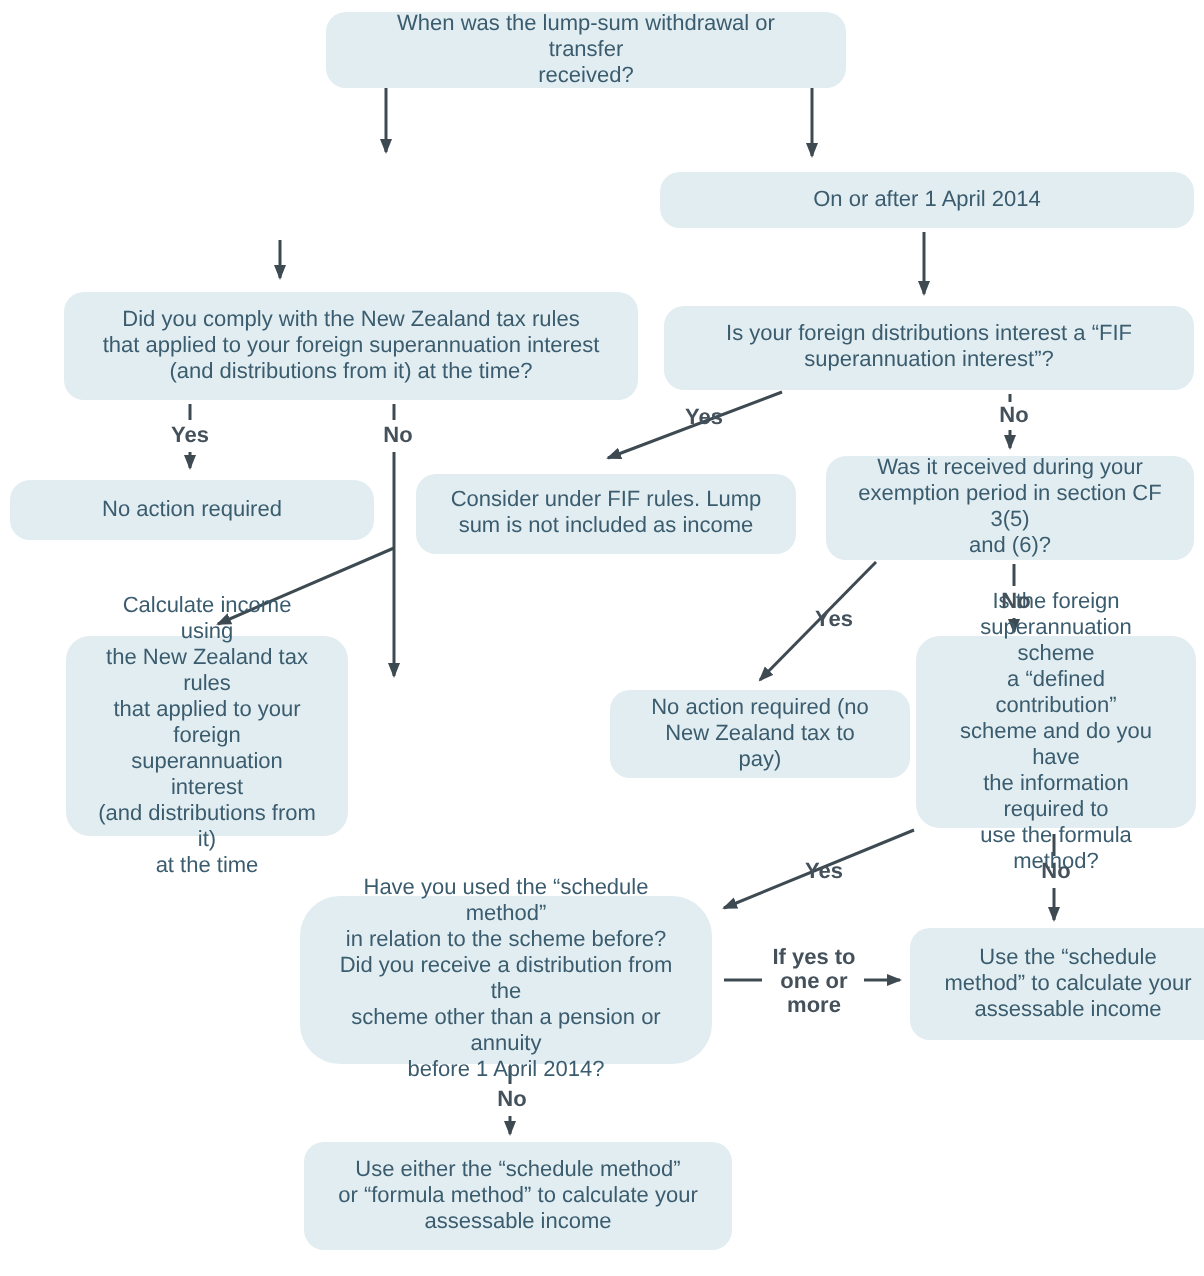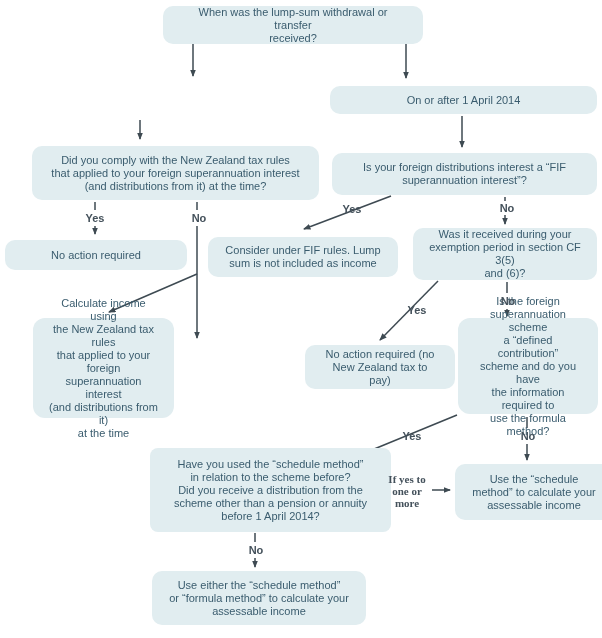--- a/index.html
+++ b/index.html
@@ -114,21 +114,21 @@
   <div class="node" style="left:458px;top:318px;width:140px;height:96px;border-radius:12px;">Is the foreign
 superannuation scheme
 a “defined contribution”
 scheme and do you have
 the information required to
 use the formula method?</div>
 
   <div class="node" style="left:305px;top:345px;width:150px;height:44px;">No action required (no
 New Zealand tax to pay)</div>
 
-  <div class="node" style="left:150px;top:448px;width:241px;height:84px;border-radius:8px;">Have you used the “schedule method”
+  <div class="node" style="left:150px;top:448px;width:206px;height:84px;border-radius:20px;">Have you used the “schedule method”
 in relation to the scheme before?
 Did you receive a distribution from the
 scheme other than a pension or annuity
 before 1 April 2014?</div>
 
   <div class="node" style="left:455px;top:464px;width:158px;height:56px;">Use the “schedule
 method” to calculate your
 assessable income</div>
 
   <div class="node" style="left:152px;top:571px;width:214px;height:54px;">Use either the “schedule method”
@@ -146,17 +146,17 @@
   <div class="lbl" style="left:417px;top:310px;">Yes</div>
 
   <div class="lbl" style="left:508px;top:301px;">No</div>
 
   <div class="lbl" style="left:412px;top:436px;">Yes</div>
 
   <div class="lbl" style="left:528px;top:436px;">No</div>
 
   <div class="lbl" style="left:256px;top:550px;">No</div>
 
-  <div class="lbl" style="left:407px;top:491px;font-family:Liberation Serif, serif;">If yes to
+  <div class="lbl" style="left:407px;top:491px;">If yes to
 one or
 more</div>
 
 </div>
 
 </body></html>

